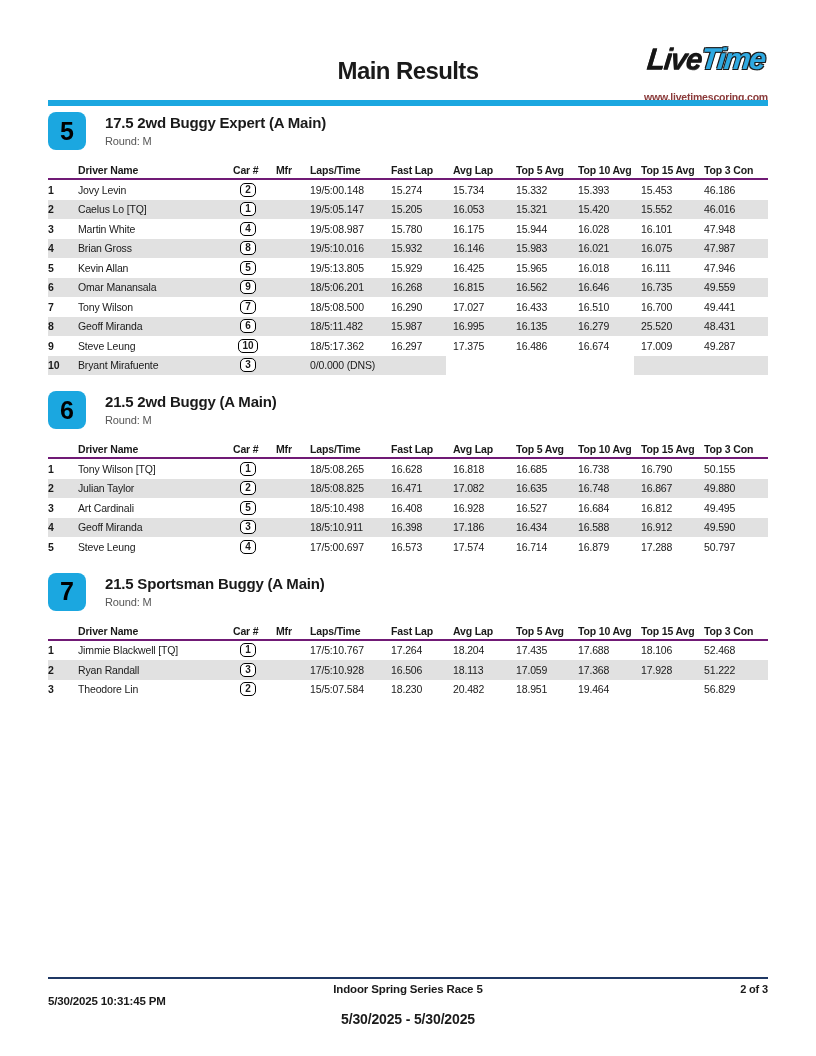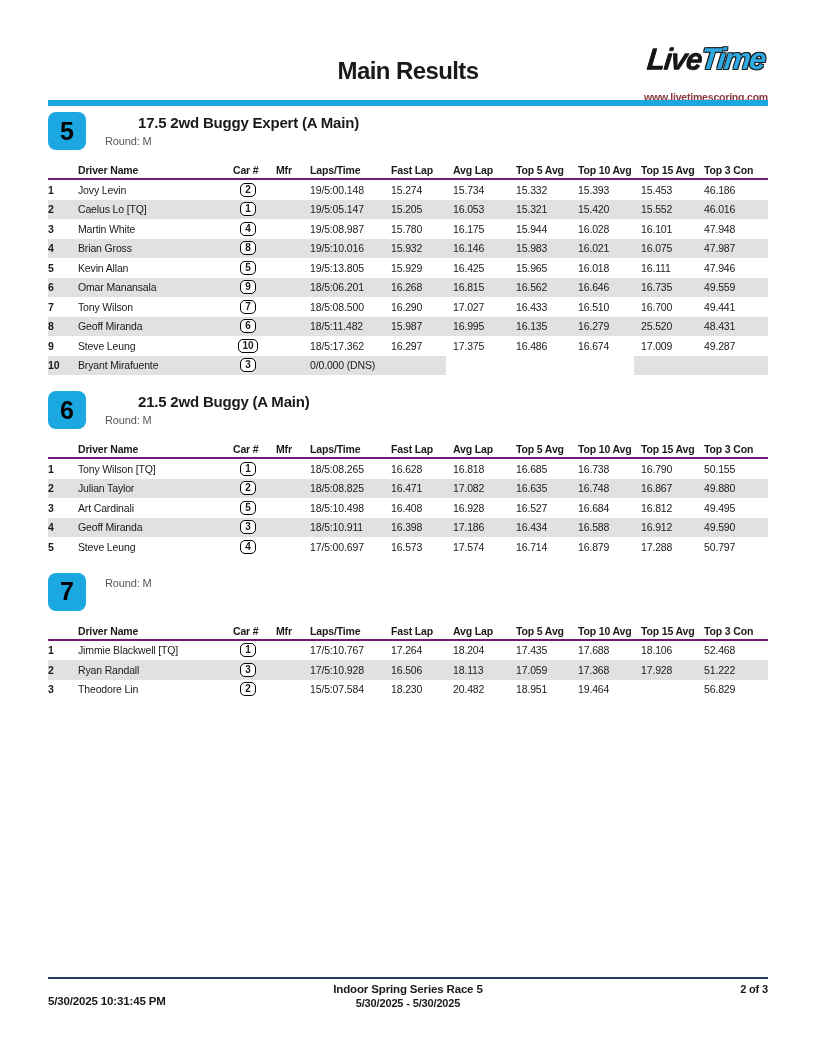--- a/index.html
+++ b/index.html
@@ -28,21 +28,21 @@
   .accent-rule { position:absolute; left:48px; top:100px; width:720px; height:6px; background:#1BA7E0; }
   
   #sections { position:absolute; left:48px; top:112px; width:720px; }
   .race-section + .race-section { margin-top:16px; }
   .sec-head { display:flex; gap:19px; margin-bottom:12px; }
   .sec-num {
     width:38px; height:38px; background:#1BA7E0; border-radius:8px; flex:0 0 38px;
     display:flex; align-items:center; justify-content:center;
     font-size:25px; font-weight:bold; color:#000;
   }
-  .sec-title { font-size:15px; font-weight:bold; padding-top:2px; letter-spacing:-0.2px;margin-left:33px; }
+  .sec-title { font-size:15px; font-weight:bold; padding-top:2px; letter-spacing:-0.2px; }
   .sec-round { font-size:11px; color:#575757; margin-top:4px; }
   
   .tbl { width:720px; font-size:10.5px; }
   .grid-row { display:grid; grid-template-columns:18px 162px 40px 34px 82px 62px 62px 63px 63px 64px 70px; }
   .tbl-header { font-weight:bold; border-bottom:2px solid #701a75; padding-bottom:2px; height:18px; align-items:end; }
   .row { height:19.5px; align-items:center; }
   .row.alt { background:#E1E1E1; }
   .cell { height:100%; display:flex; align-items:center; overflow:hidden; white-space:nowrap; }
   .tbl-header .cell { height:auto; }
   .c-pos   { font-weight:bold; }
@@ -65,21 +65,21 @@
     font-weight:bold; font-size:10px; line-height:1;
   }
   
   .footer {
     position:absolute; left:48px; top:977px; width:720px;
     border-top:2px solid #1F3864; padding-top:4px;
   }
   .footer-printed { position:absolute; left:0; top:16px; font-size:11.5px; font-weight:bold; }
   .footer-center { text-align:center; }
   .footer-event { font-size:11.5px; font-weight:bold; }
-  .footer-dates { font-size:11px; font-weight:bold; margin-top:2px; }
+  .footer-dates { font-size:14px; font-weight:bold; margin-top:16px; }
   .footer-page { position:absolute; right:0; top:4px; font-size:11px; font-weight:bold; }
 </style>
 </head>
 <body>
 
 <div class="page">
 
   <h1 class="page-title">Main Results</h1>
 
   <div class="logo">
@@ -366,20 +366,21 @@
               <div class="cell c-top3">50.797</div>
             </div>
           </div>
     </div>
   </section>
 
   <section class="race-section">
     <div class="sec-head">
       <div class="sec-num">7</div>
       <div class="sec-titles">
+        <div class="sec-title">21.5 Sportsman Buggy (A Main)</div>
         <div class="sec-round">Round: M</div>
       </div>
     </div>
     <div class="tbl">
       <div class="grid-row tbl-header">
             <div class="cell c-pos"></div>
             <div class="cell c-driver">Driver Name</div>
             <div class="cell c-car">Car #</div>
             <div class="cell c-mfr">Mfr</div>
             <div class="cell c-laps">Laps/Time</div>

